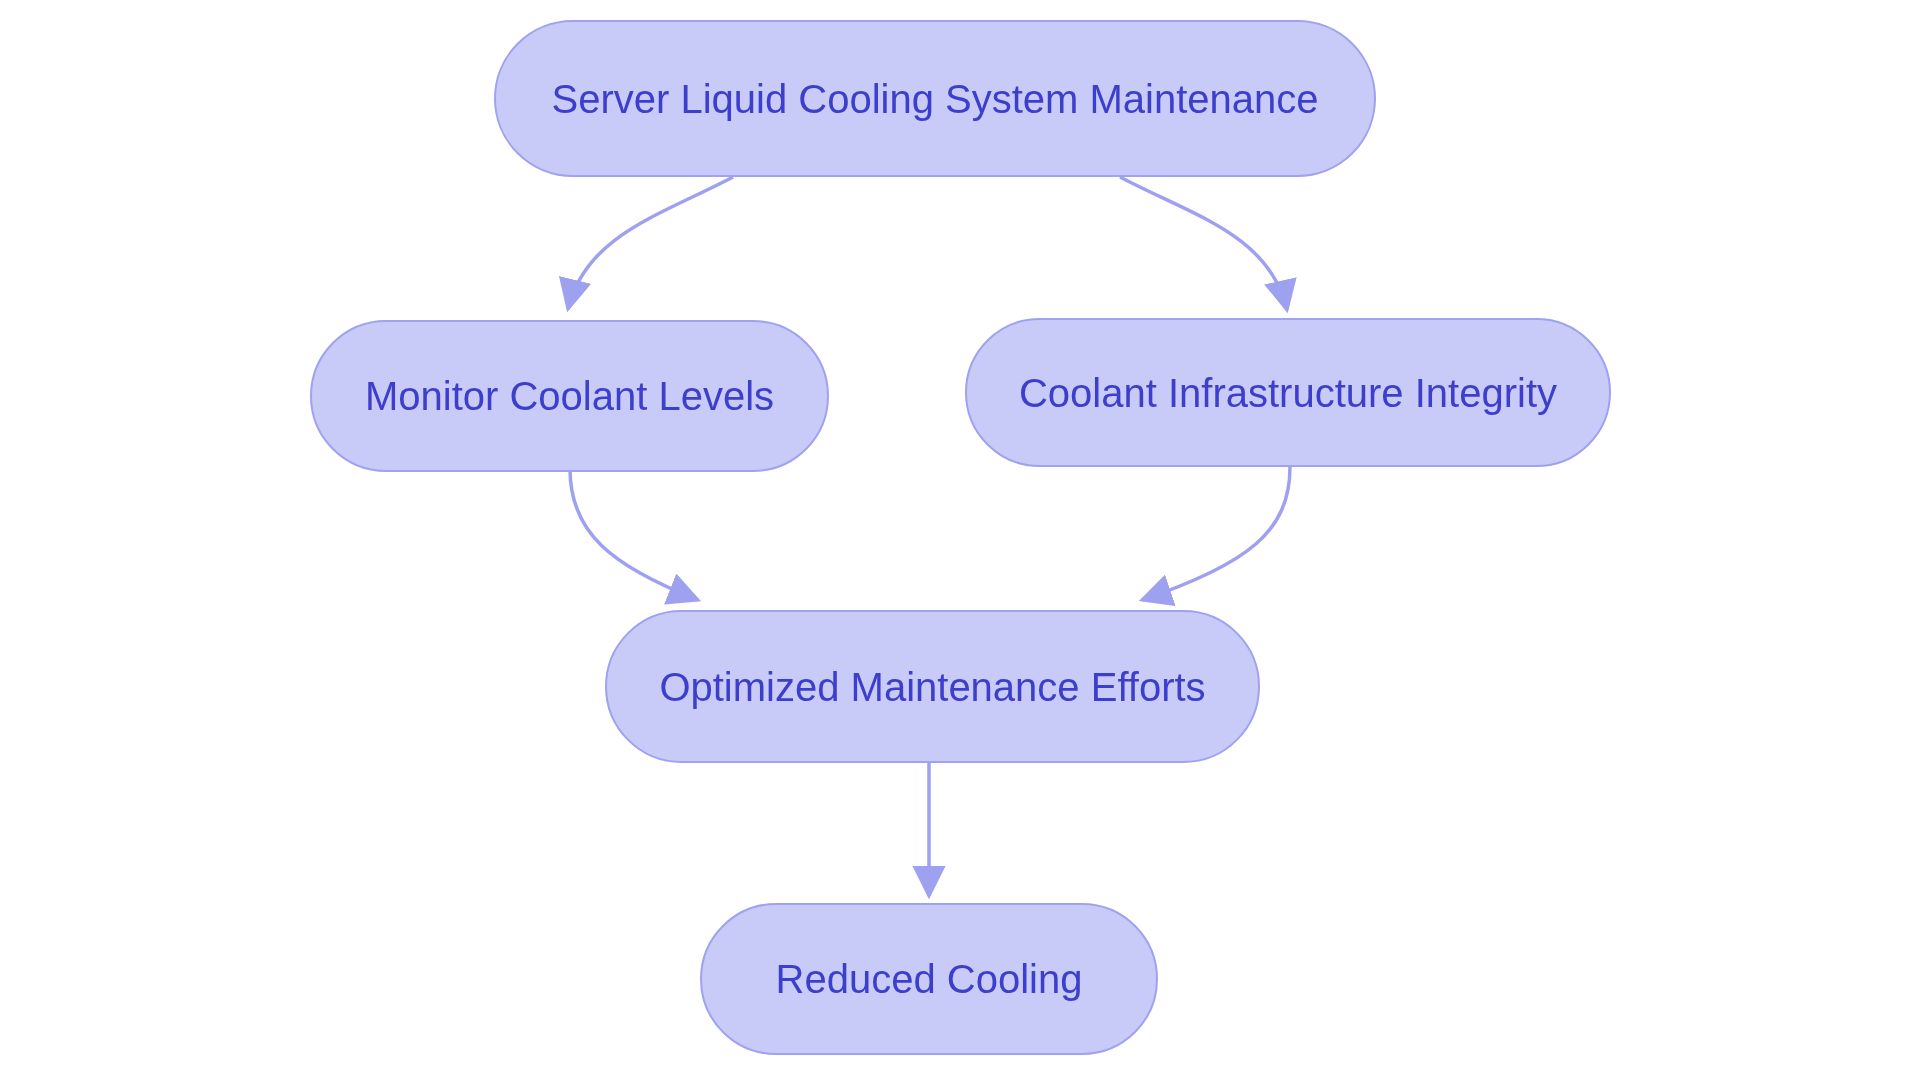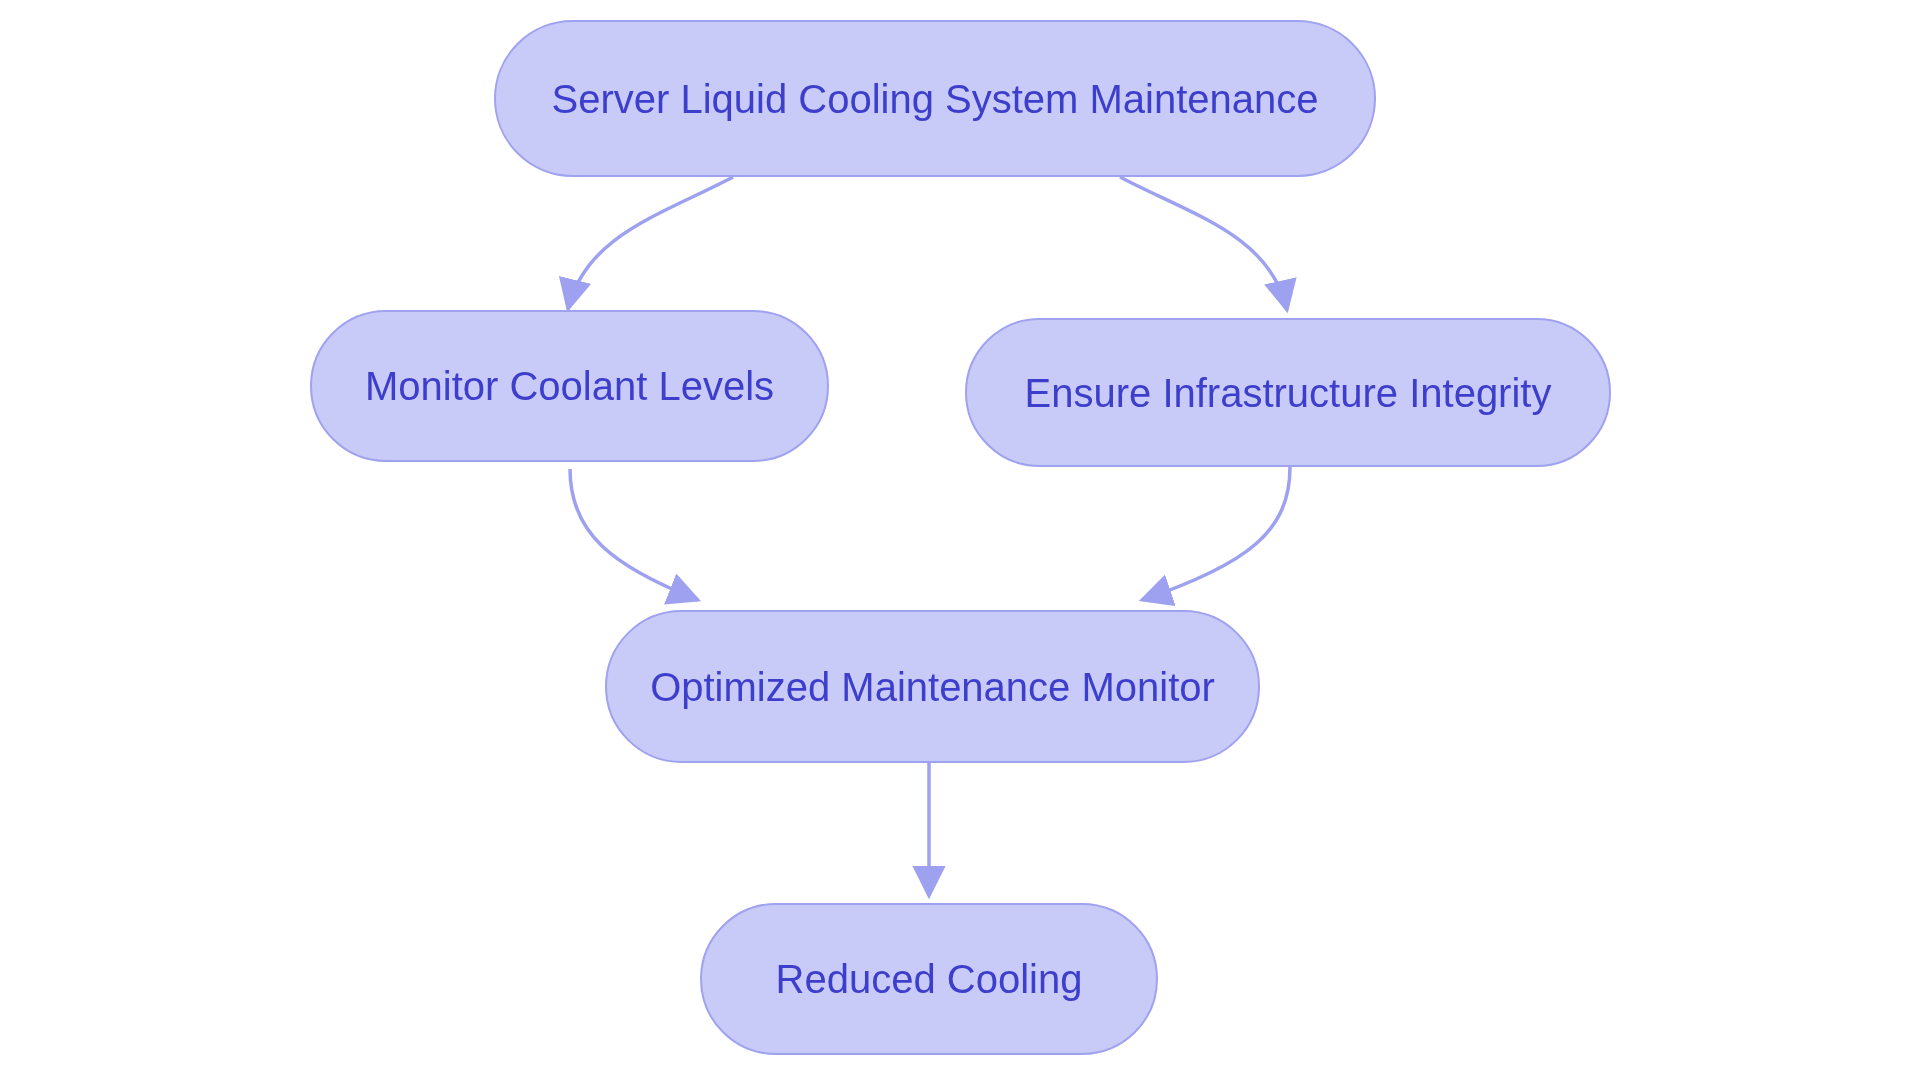--- a/index.html
+++ b/index.html
@@ -41,21 +41,21 @@
     color: var(--node-text, #3d3ecb);
     font-size: 40px;
     line-height: 1.15;
     display: flex;
     align-items: center;
     justify-content: center;
     text-align: center;
     white-space: nowrap;
   }
   .node-top      { left: 494px; top: 20px;  width: 882px; height: 157px; }
-  .node-left     { left: 310px; top: 310px; width: 519px; height: 152px; }
+  .node-left     { left: 310px; top: 320px; width: 519px; height: 152px; }
   .node-right    { left: 965px; top: 318px; width: 646px; height: 149px; }
   .node-middle   { left: 605px; top: 610px; width: 655px; height: 153px; }
   .node-bottom   { left: 700px; top: 903px; width: 458px; height: 152px; }
 </style>
 </head>
 <body>
 
 <div class="canvas">
 
   <svg class="edges-layer" viewBox="0 0 1920 1083" xmlns="http://www.w3.org/2000/svg">
@@ -78,24 +78,24 @@
 
   <div class="node node-top">
     <span>Server Liquid Cooling System Maintenance</span>
   </div>
 
   <div class="node node-left">
     <span>Monitor Coolant Levels</span>
   </div>
 
   <div class="node node-right">
-    <span>Ensure Infrastructure Integrity</span>
+    <span>Coolant Infrastructure Integrity</span>
   </div>
 
   <div class="node node-middle">
-    <span>Optimized Maintenance Monitor</span>
+    <span>Optimized Maintenance Efforts</span>
   </div>
 
   <div class="node node-bottom">
     <span>Reduced Cooling</span>
   </div>
 
 </div>
 
 </body></html>

